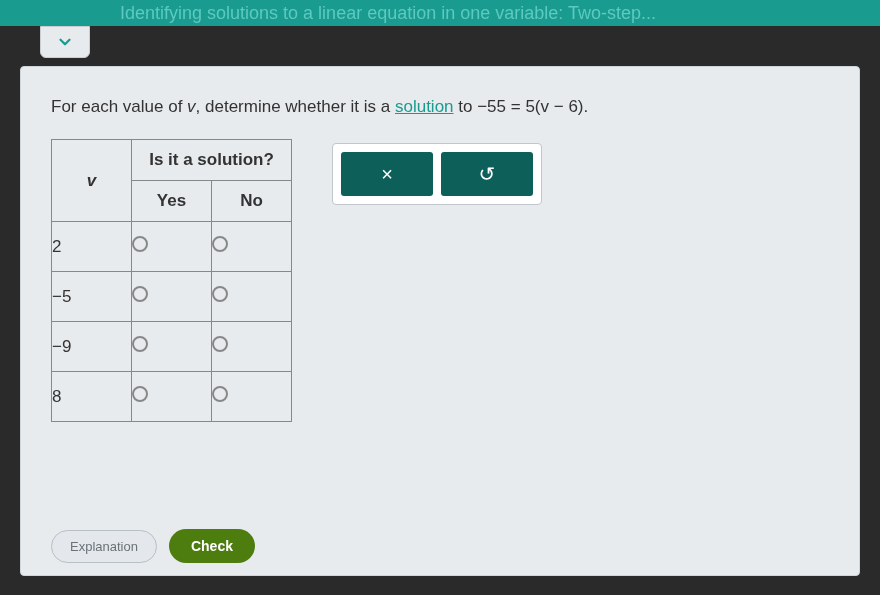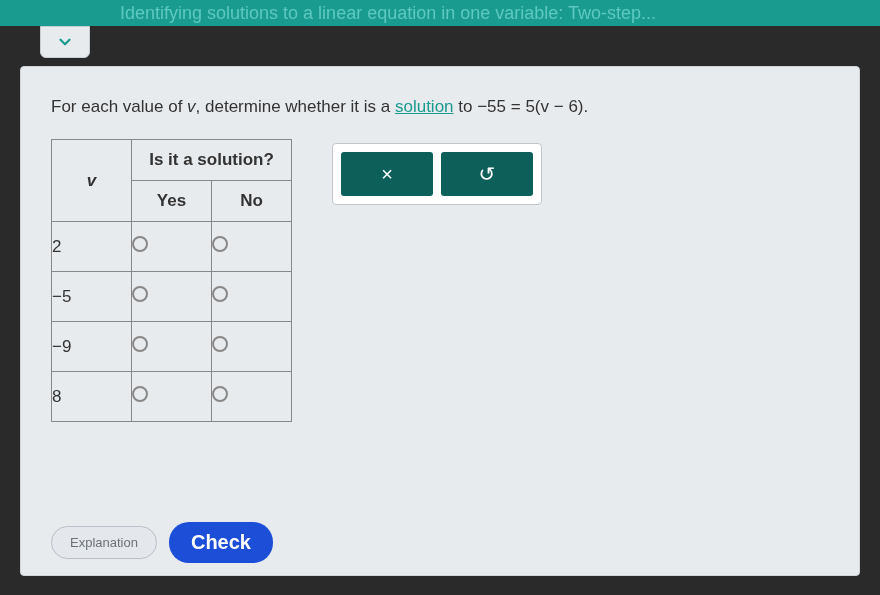--- a/index.html
+++ b/index.html
@@ -121,26 +121,26 @@
   .btn-explain {
     background: #e4e8ec;
     border: 1px solid #b8bfc6;
     color: #6b7278;
     padding: 8px 18px;
     border-radius: 20px;
     font-size: 13px;
     cursor: pointer;
   }
   .btn-check {
-    background: #1d4ed8;
+    background: #4d7c0f;
     border: none;
     color: #fff;
     padding: 9px 22px;
     border-radius: 20px;
-    font-size: 20px;
+    font-size: 14px;
     font-weight: bold;
     cursor: pointer;
   }
 </style>
 </head>
 <body>
 
 <div class="container">
   <div class="header-bar">
     <span>Identifying solutions to a linear equation in one variable: Two-step...</span>

